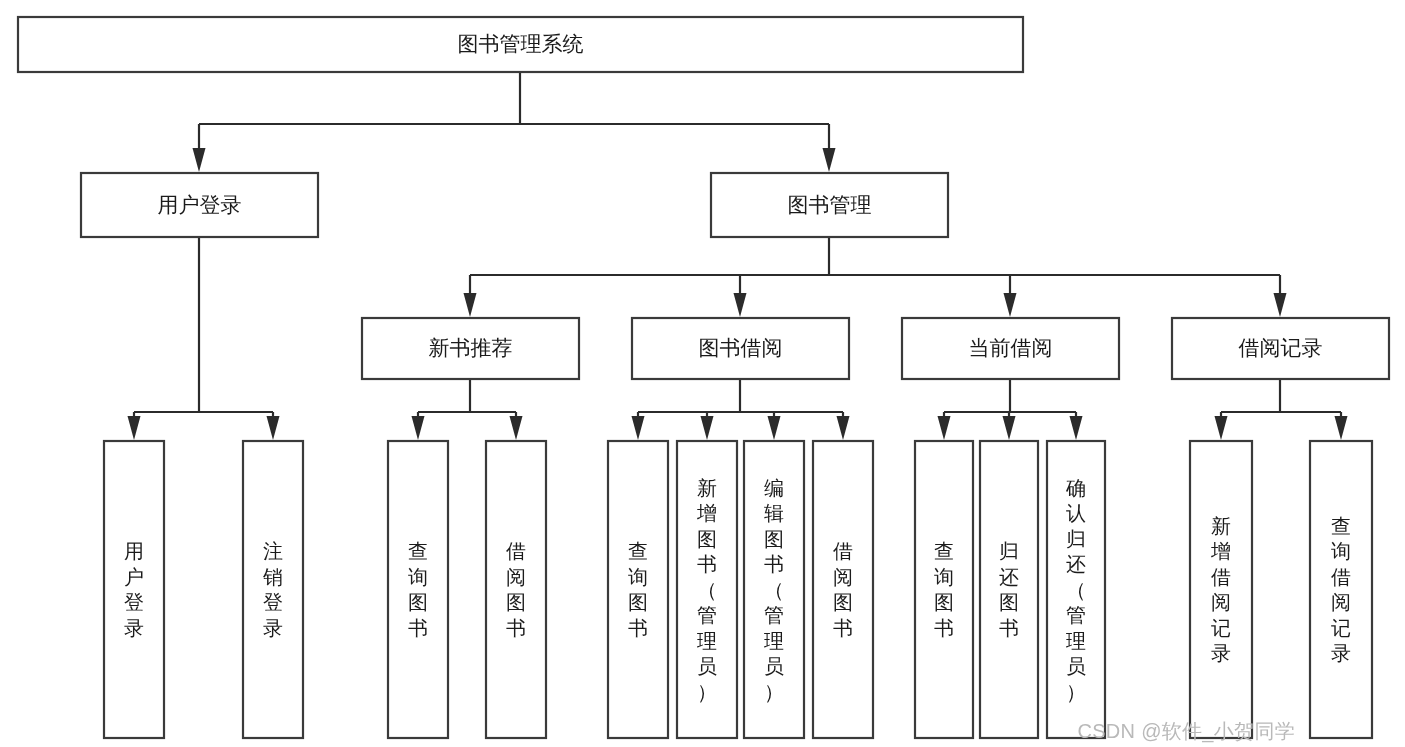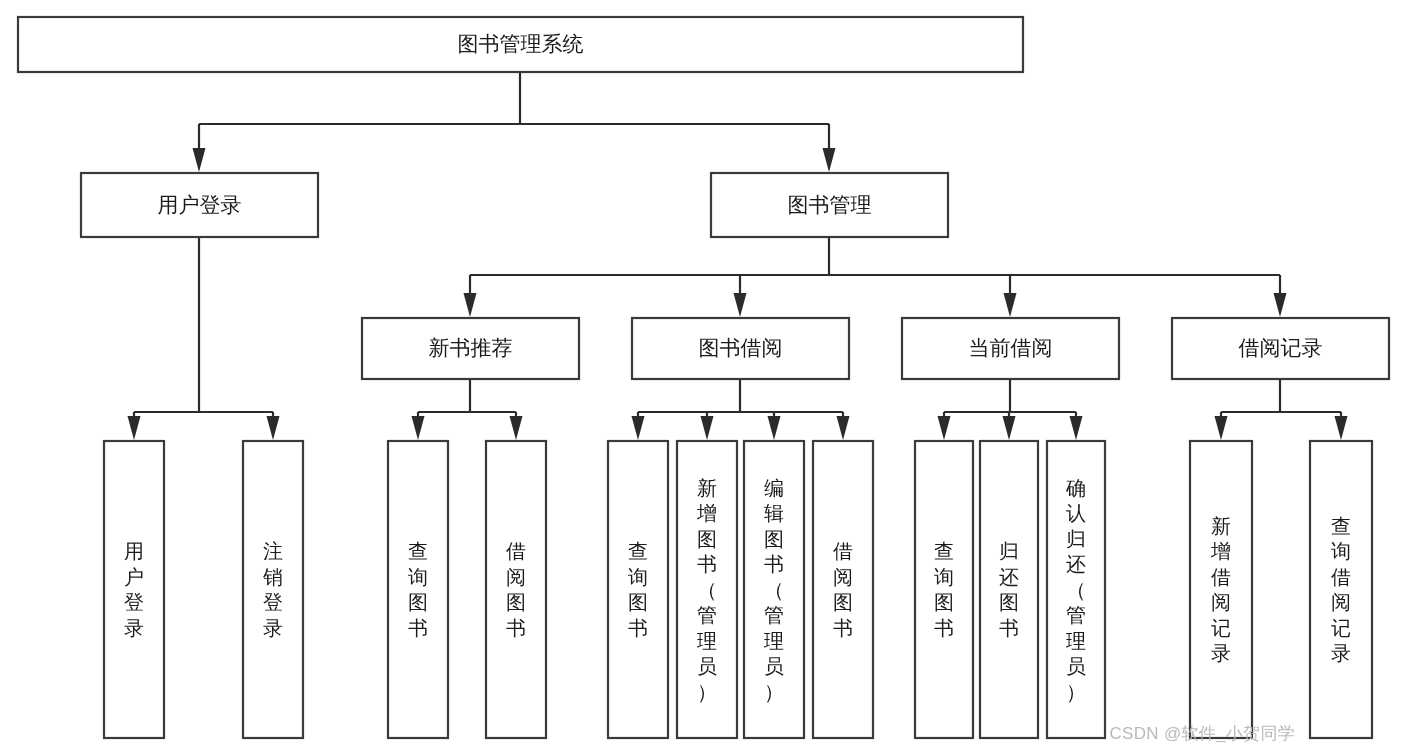--- a/index.html
+++ b/index.html
@@ -45,21 +45,21 @@
     fill: none;
   }
   .arrow-head {
     fill: #2b2b2b;
   }
   .watermark {
     position: absolute;
     right: 6px;
     bottom: 6px;
     color: #b9b9b9;
-    font-size: 17px;
+    font-size: 20px;
     font-family: "Liberation Sans", "DejaVu Sans", sans-serif;
     white-space: nowrap;
     letter-spacing: 0.3px;
   }
 </style>
 </head>
 <body>
 
 <div id="diagram-root">
   <svg id="diagram-svg" width="1405" height="747" viewBox="0 0 1405 747" xmlns="http://www.w3.org/2000/svg">

